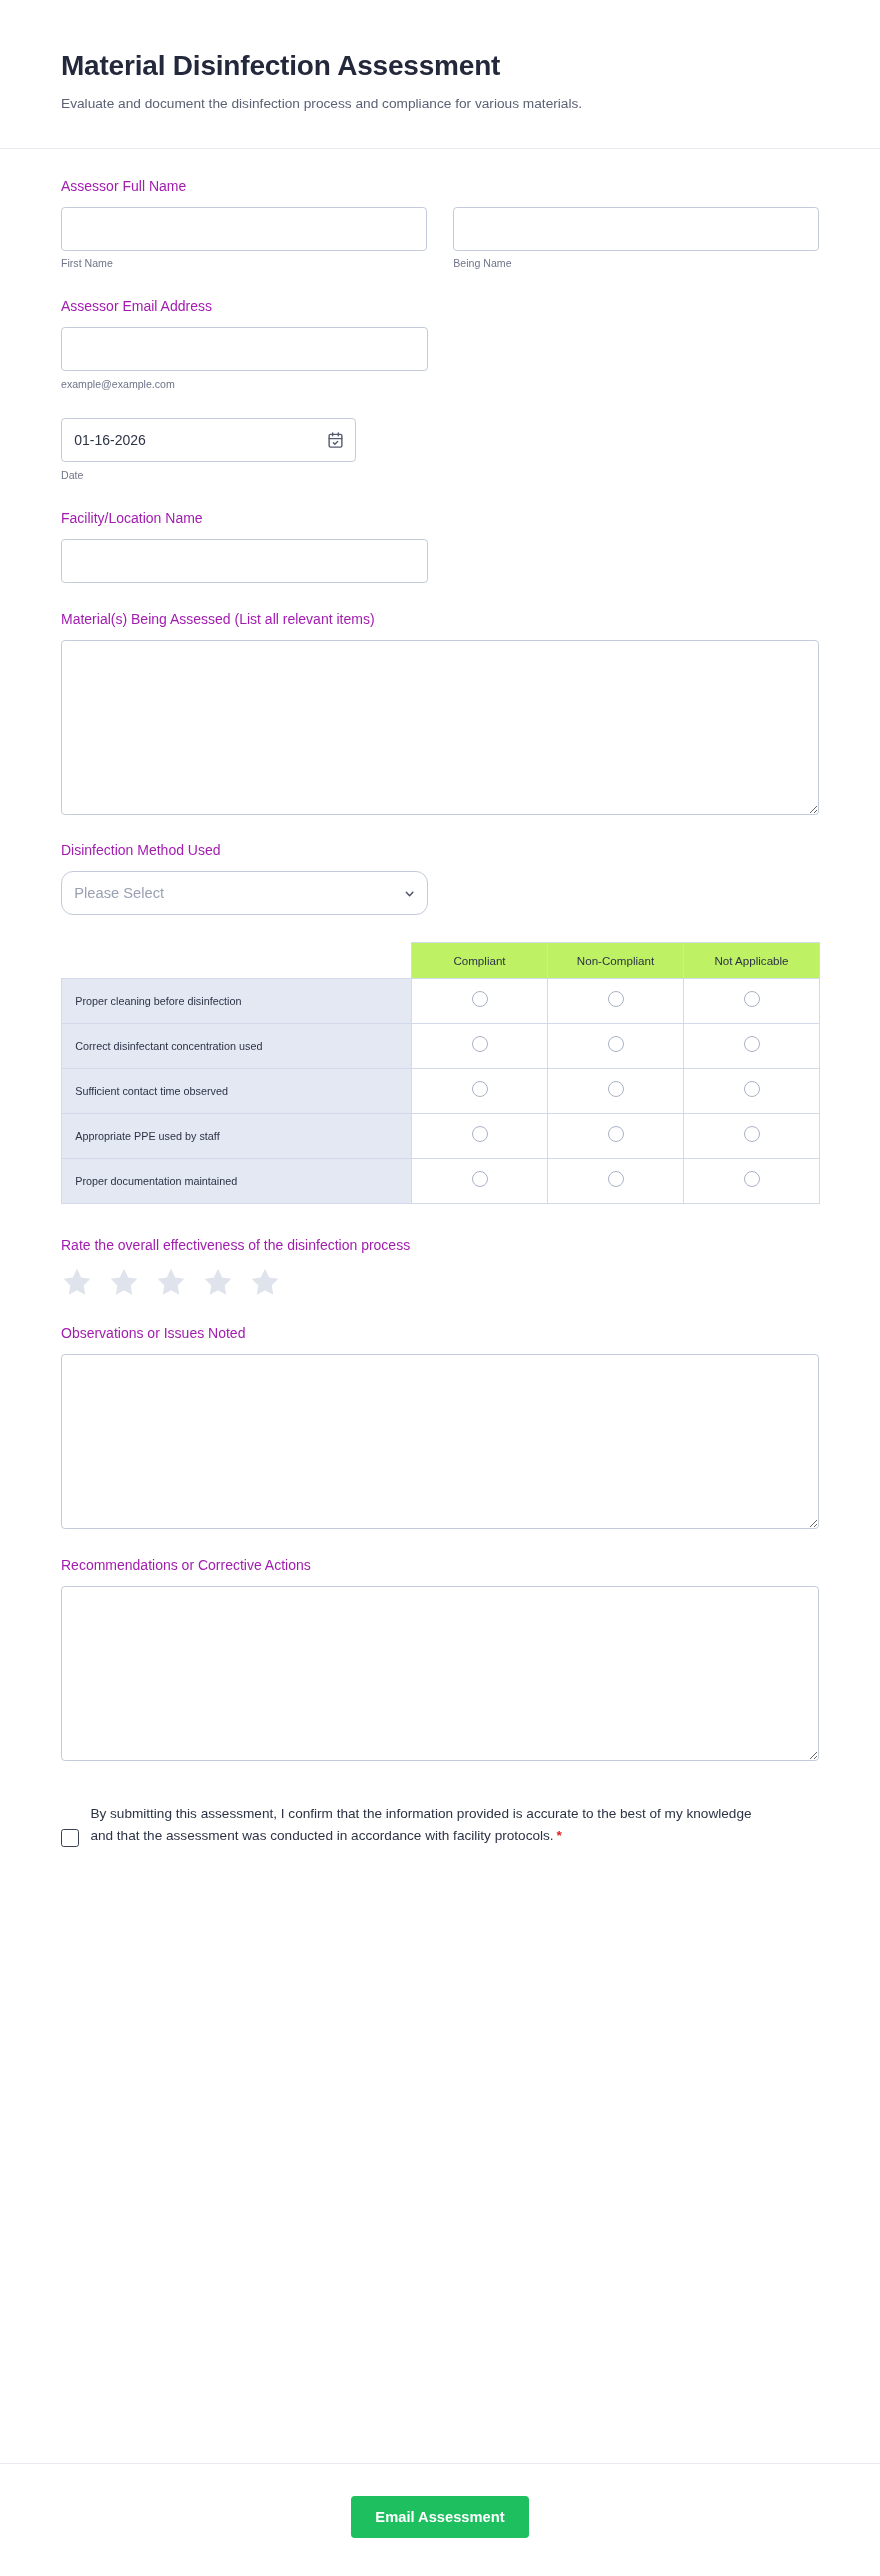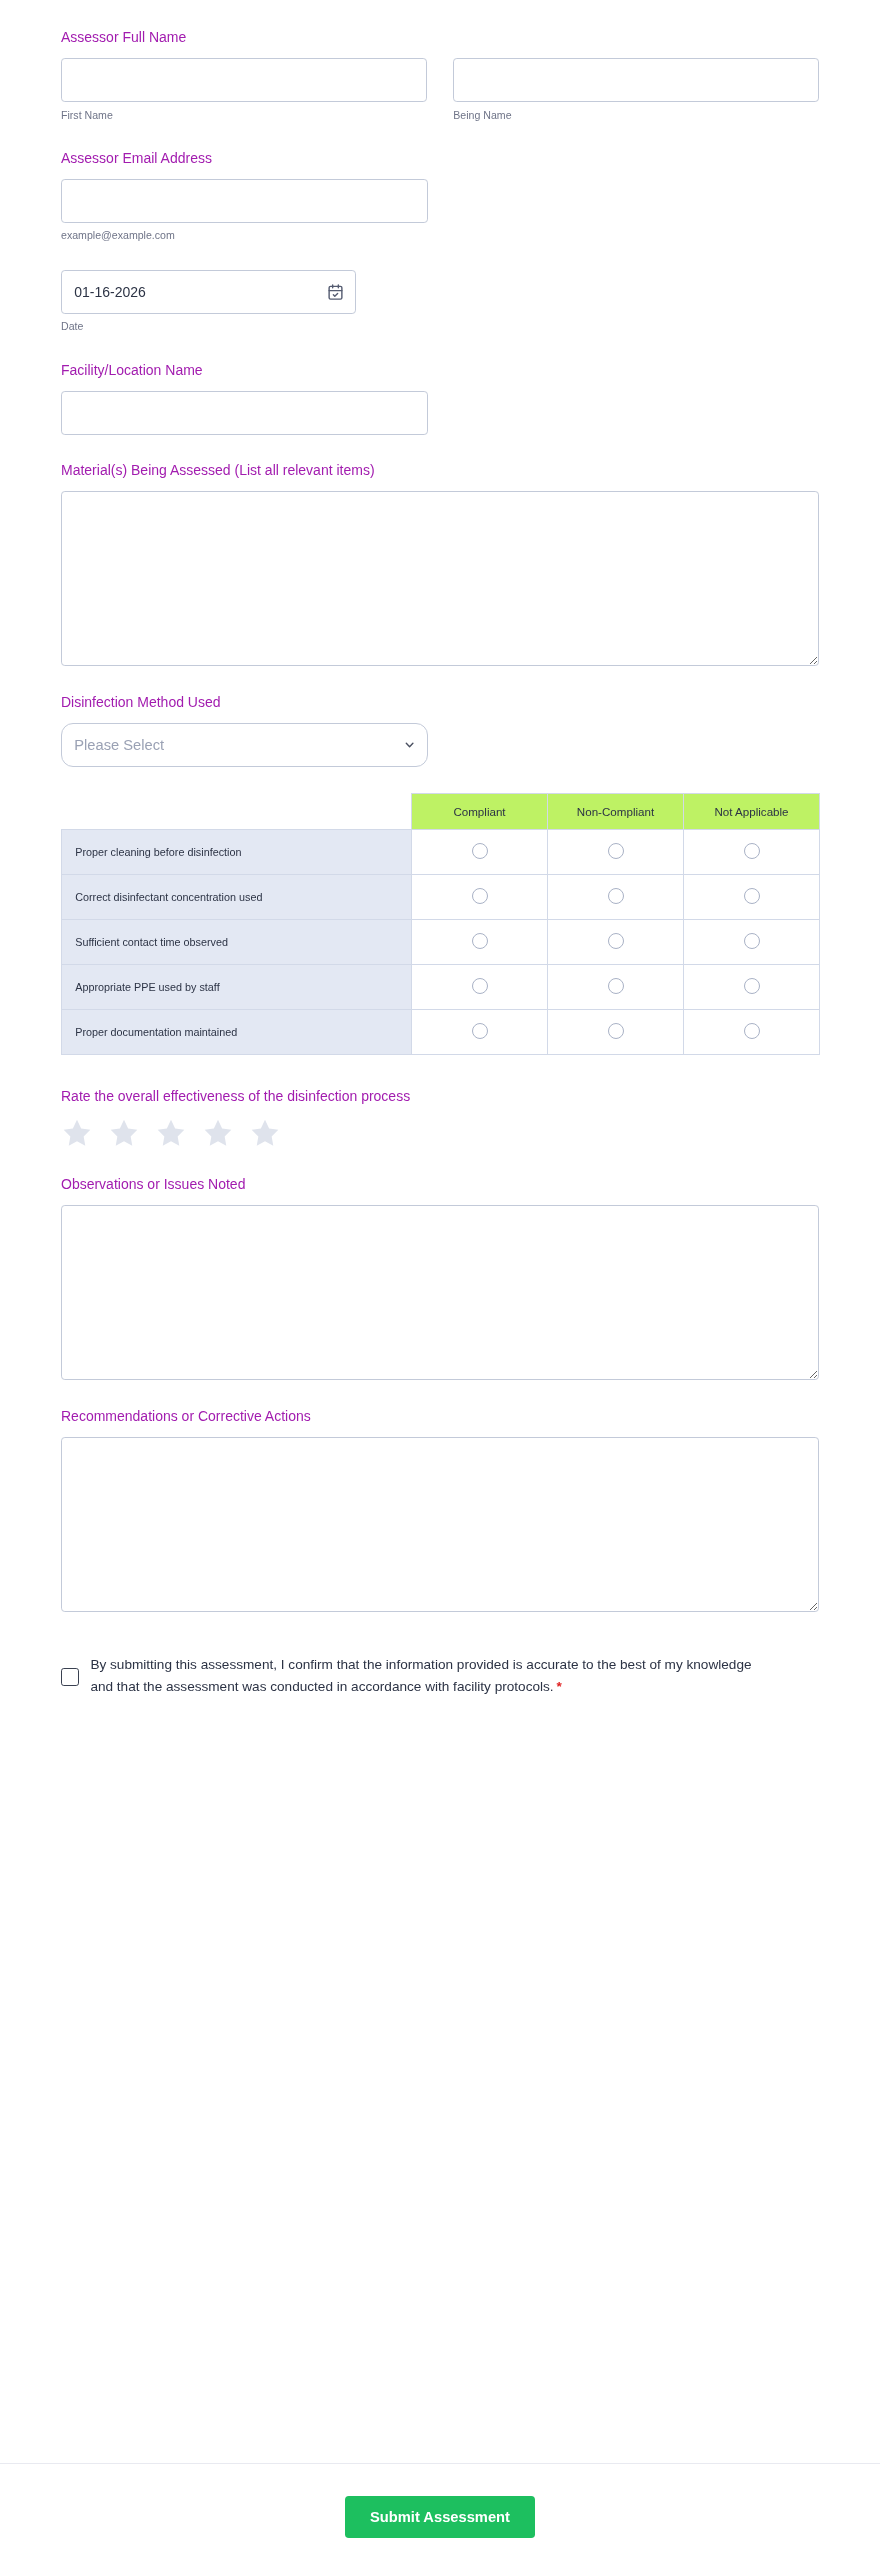--- a/index.html
+++ b/index.html
@@ -169,21 +169,21 @@
     background: #ffffff;
   }
 
   
   .stars { display: flex; gap: 15px; margin-top: 5.7px; }
   .star { width: 32px; height: 32px; color: #dfe3ec; display: block; }
 
   
   .consent {
     display: flex;
-    align-items: center;
+    align-items: flex-end;
     gap: 11.4px;
     margin-top: 42px;
     margin-bottom: 23px;
   }
   .checkbox {
     width: 18px; height: 18px;
     border: 1.5px solid #3a4151;
     border-radius: 2.8px;
     background: #fff;
     flex: 0 0 auto;
@@ -215,20 +215,24 @@
     padding: 0 24.6px;
     height: 42px;
     cursor: pointer;
   }
 </style>
 </head>
 <body>
 
 <div class="form-wrap">
 
+  <div class="form-header">
+    <h1 class="form-title">Material Disinfection Assessment</h1>
+    <p class="form-subtitle">Evaluate and document the disinfection process and compliance for various materials.</p>
+  </div>
 
   <div class="form-body">
 
     <div class="field">
       <span class="field-label">Assessor Full Name</span>
       <div class="row-two">
         <div class="col">
           <input class="text-input" type="text" value="" style="">
           <div class="sublabel">First Name</div>
         </div>
@@ -378,17 +382,17 @@
     <div class="consent">
       <span class="checkbox"></span>
       <div class="consent-text">
         <span>By submitting this assessment, I confirm that the information provided is accurate to the best of my knowledge and that the assessment was conducted in accordance with facility protocols.</span><span class="req-star">*</span>
       </div>
     </div>
 
   </div>
 
   <div class="form-footer">
-    <button class="submit-btn">Submit Assessment</button>
+    <button class="submit-btn">Email Assessment</button>
   </div>
 
 </div>
 
 
 </body></html>

